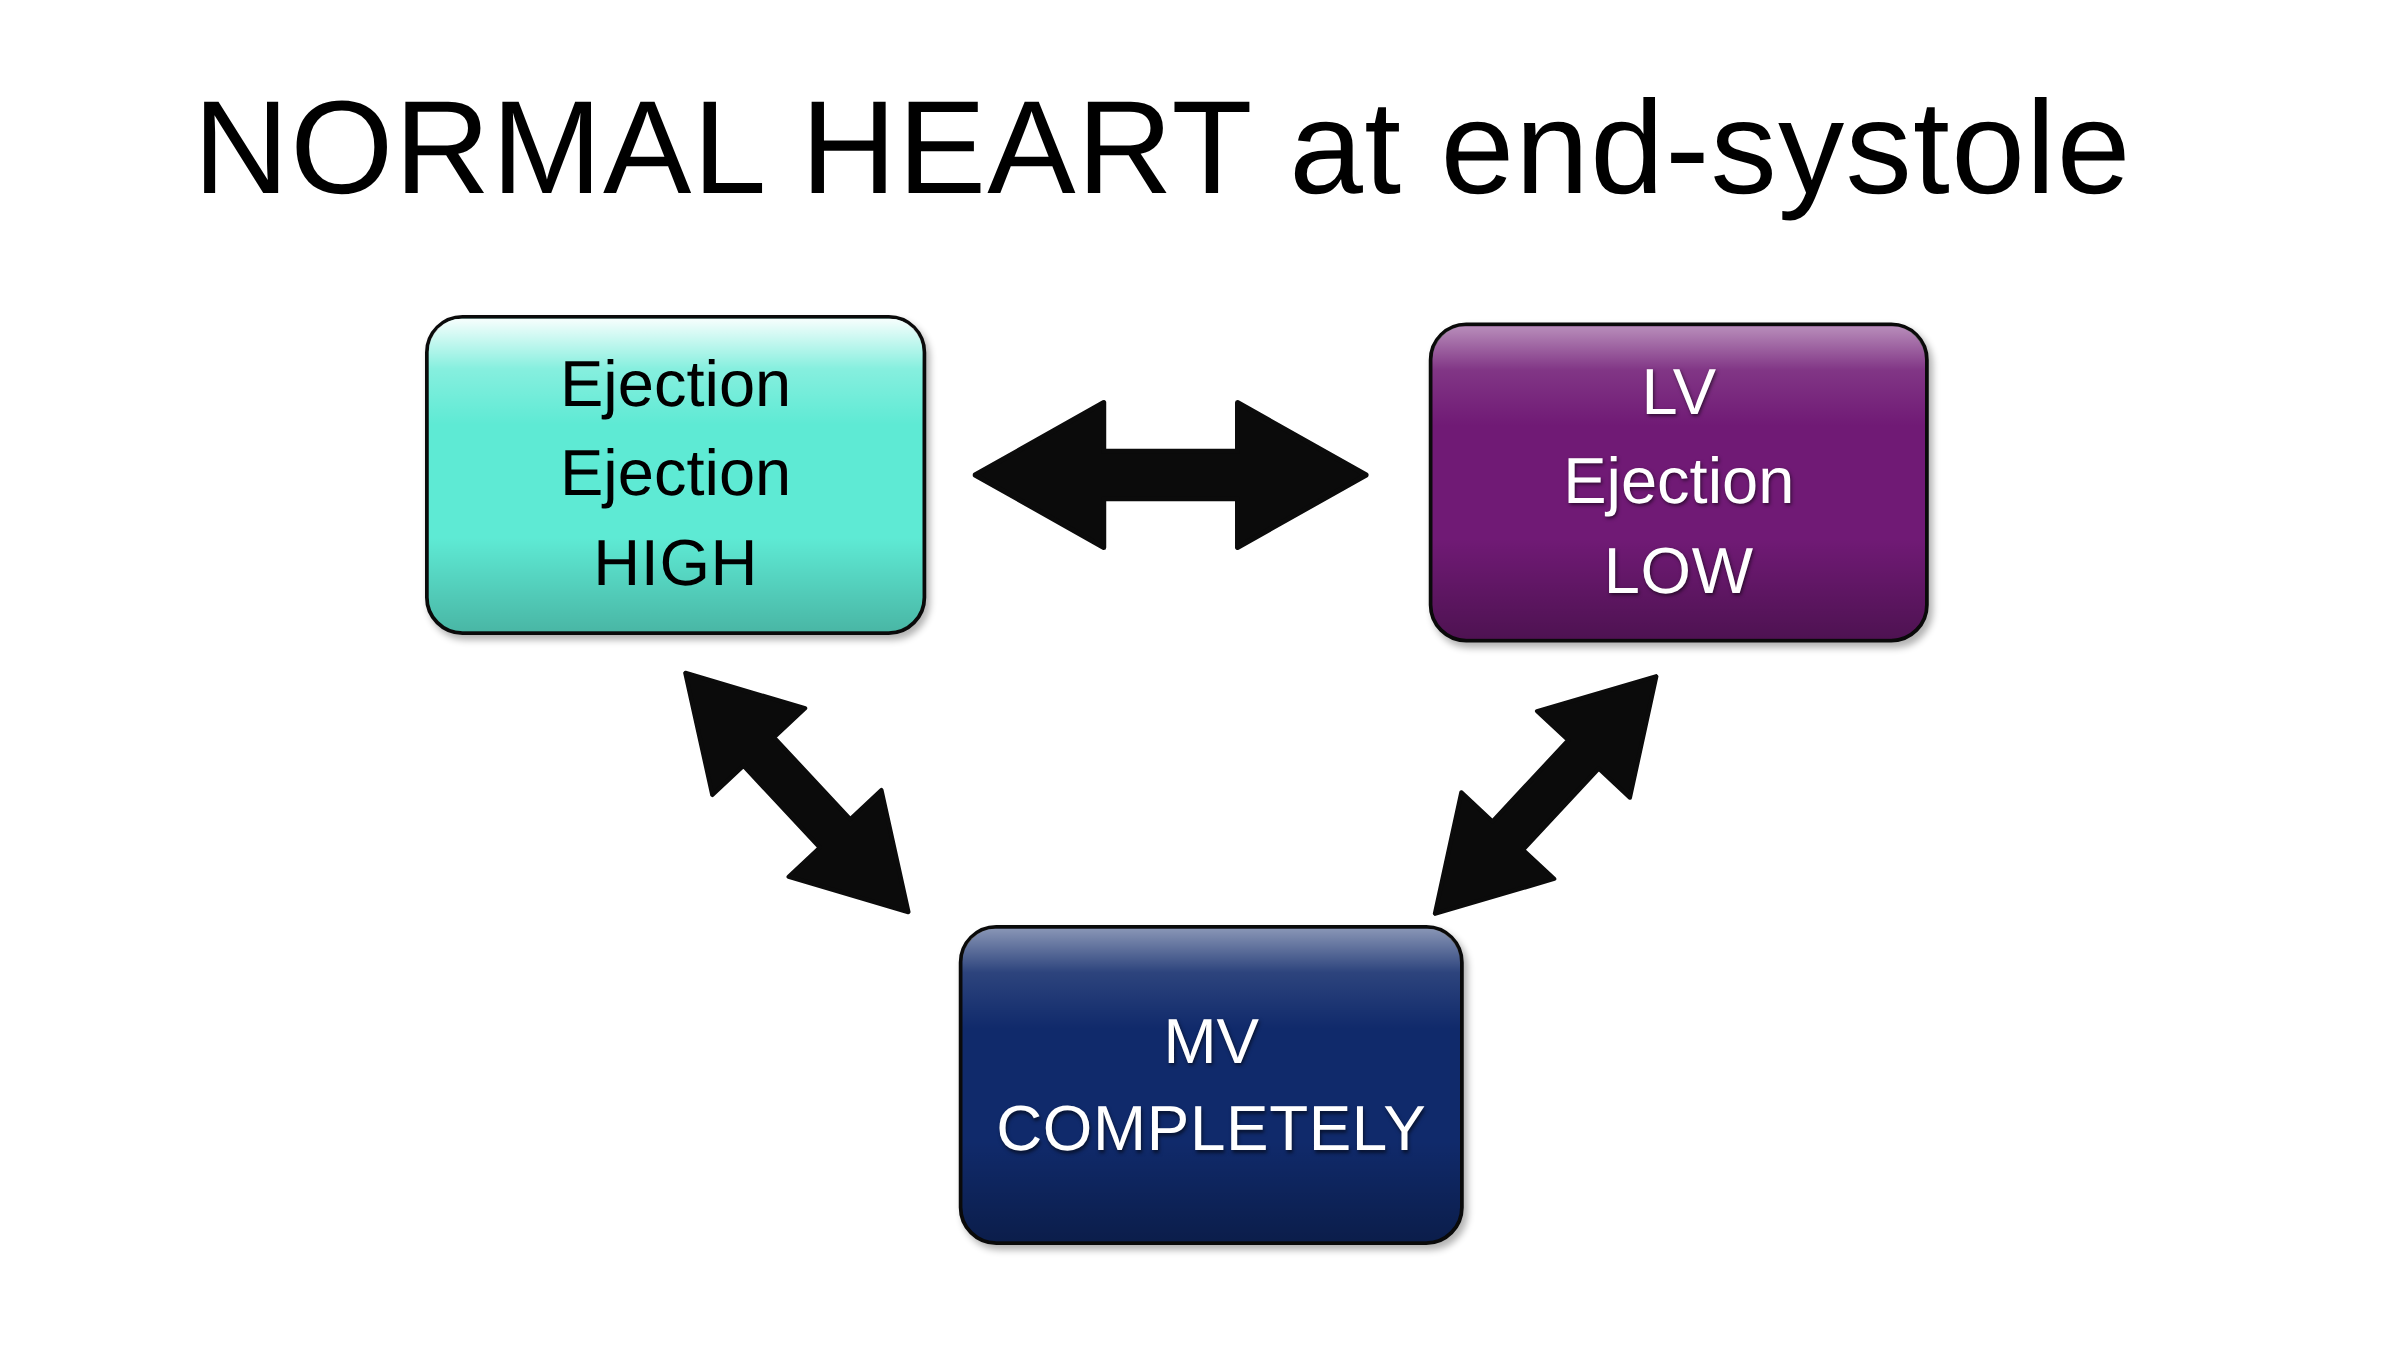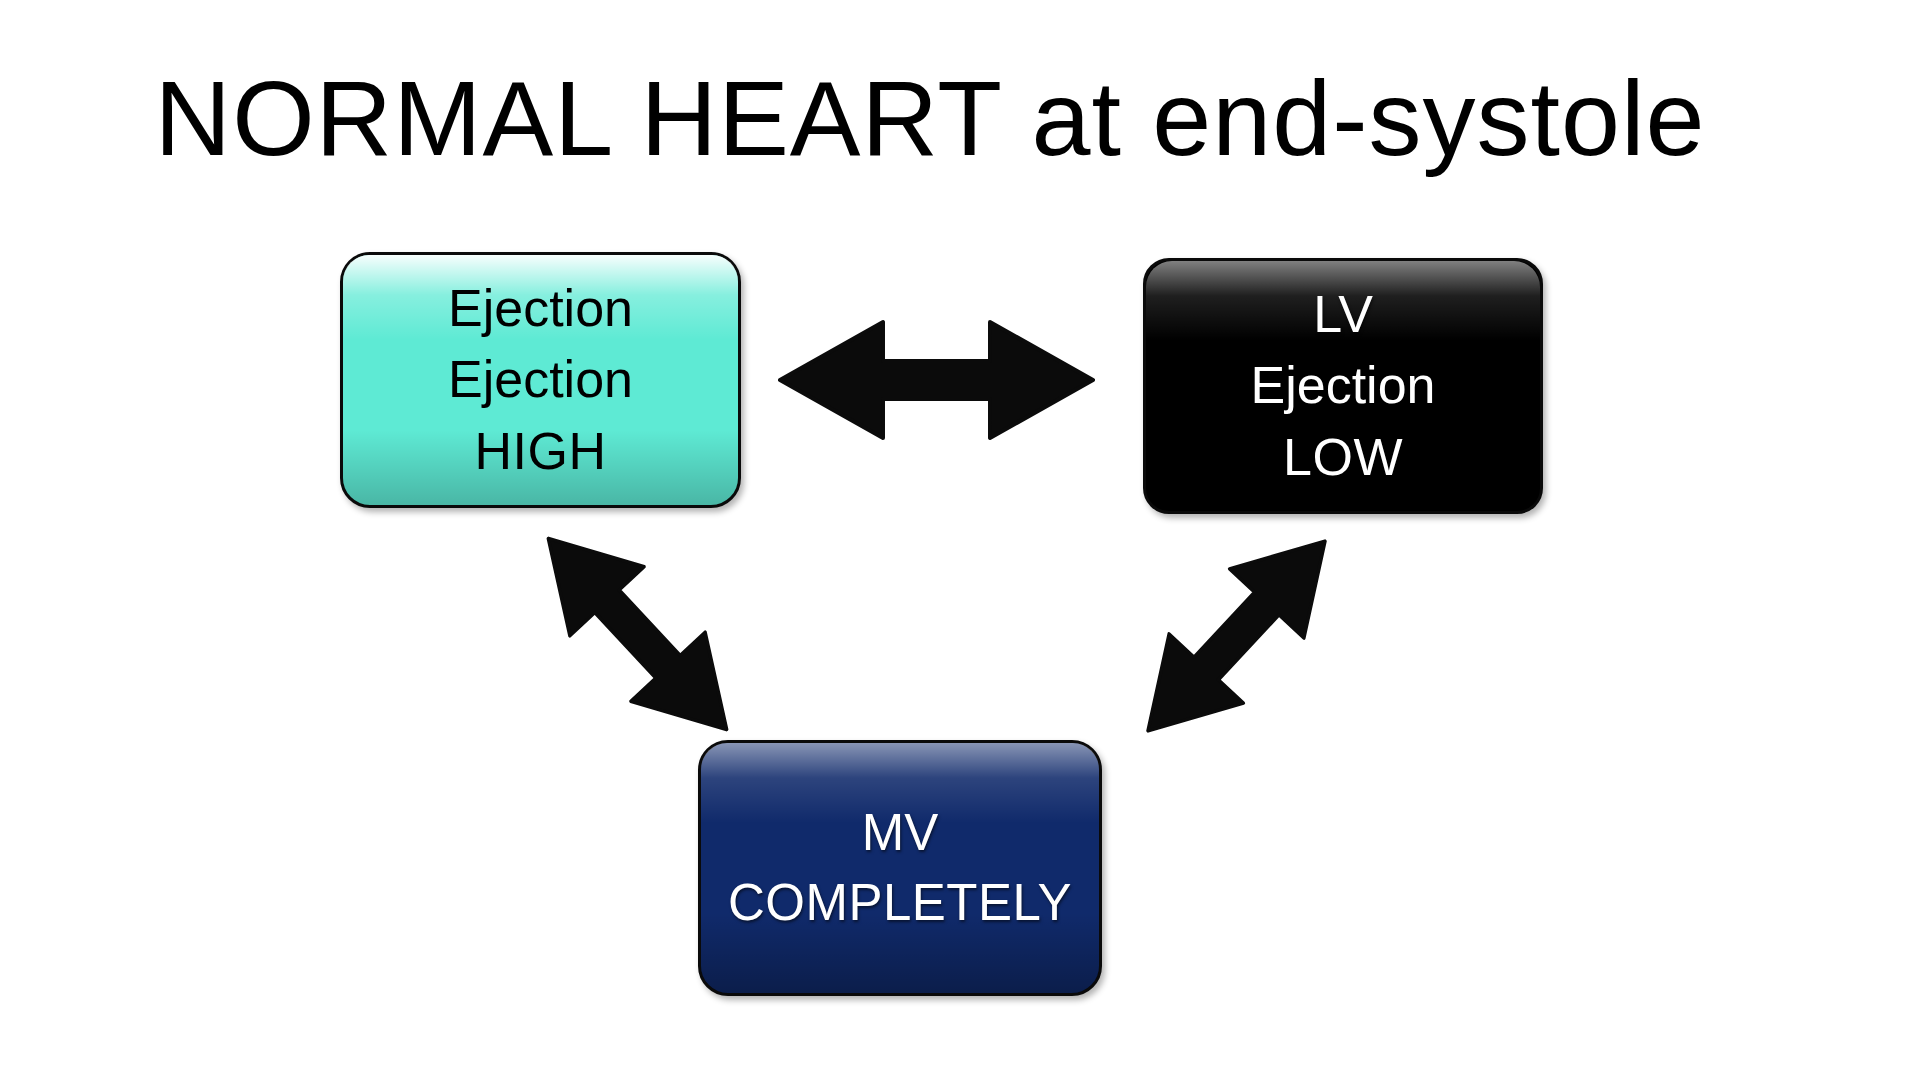--- a/index.html
+++ b/index.html
@@ -61,42 +61,42 @@
       rgba(0,0,0,0.00) 70%,
       rgba(0,0,0,0.22) 100%);
   }
   .node .line { position: relative; z-index: 1; }
   .node .emphasis { font-weight: 400; letter-spacing: 0.5px; }
   .node.dark-text .line { text-shadow: none; }
   .node.light-text .line { text-shadow: 1px 2px 3px rgba(0,0,0,0.55); }
 
   .node-ef { left: 340px; top: 252px; width: 395px; height: 250px; }
   .node-lv { left: 1143px; top: 258px; width: 394px; height: 250px; }
-  .node-mv { left: 698px; top: 740px; width: 398px; height: 250px; font-size: 51px; }
+  .node-mv { left: 767px; top: 740px; width: 398px; height: 250px; font-size: 51px; }
 
   .arrow { position: absolute; }
   .arrow svg { display: block; width: 100%; height: 100%; }
   .arrow-h  { left: 778px;  top: 316px; width: 317px; height: 128px; }
   .arrow-dl { left: 505px;  top: 578px; width: 265px; height: 112px; transform: rotate(47deg); }
   .arrow-dr { left: 1105px; top: 580px; width: 263px; height: 112px; transform: rotate(-47deg); }
 </style>
 </head>
 <body>
 
 <div class="stage">
 
   <div class="title">NORMAL HEART at end-systole</div>
 
   <div class="node light dark-text node-ef" style="background-color: #5eead4; color: rgb(0, 0, 0);">
     <div class="line">Ejection</div>
     <div class="line">Ejection</div>
     <div class="line emphasis">HIGH</div>
   </div>
 
-  <div class="node light-text node-lv" style="background-color: #000000; color: rgb(255, 255, 255); border-radius: 26px;">
+  <div class="node light-text node-lv" style="background-color: #701a75; color: rgb(255, 255, 255);">
     <div class="line">LV</div>
     <div class="line">Ejection</div>
     <div class="line emphasis">LOW</div>
   </div>
 
   <div class="node light-text node-mv" style="background-color: rgb(16, 42, 107); color: rgb(255, 255, 255);">
     <div class="line">MV</div>
     <div class="line emphasis">COMPLETELY</div>
   </div>
 

